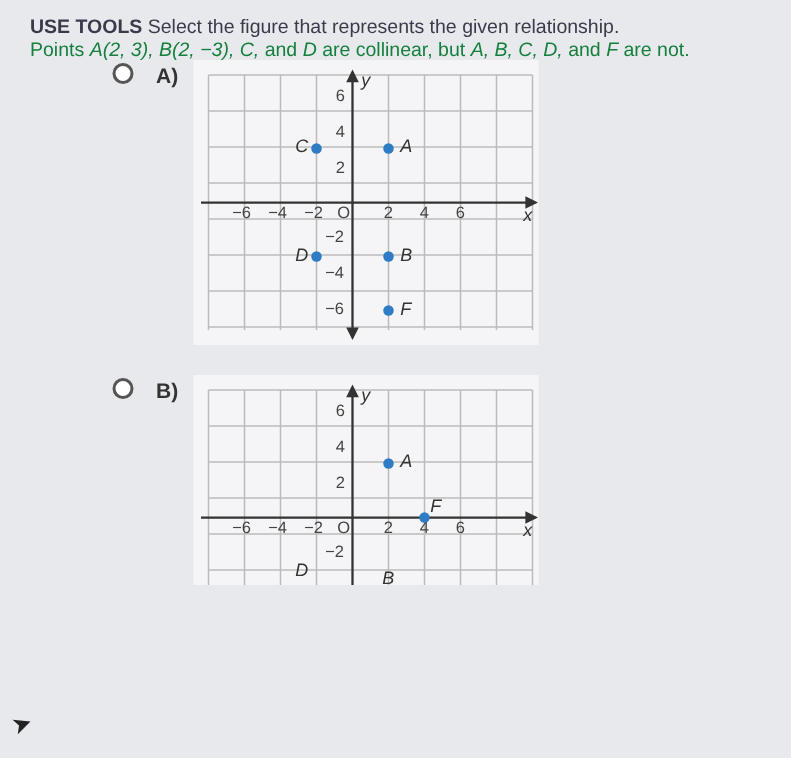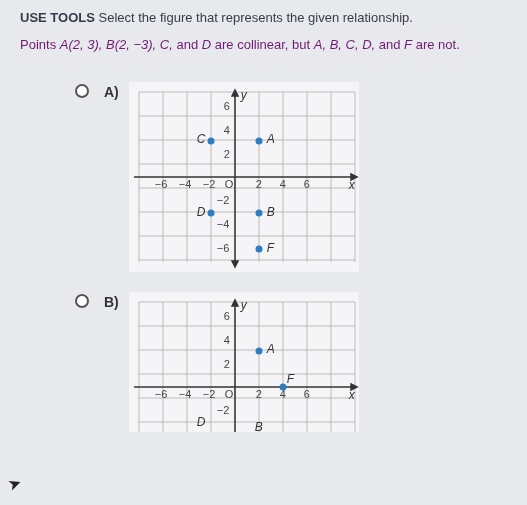--- a/index.html
+++ b/index.html
@@ -8,28 +8,26 @@
       height: 505px;
       background: #e8e9ed;
       font-family: Arial, sans-serif;
       padding: 10px 20px;
       position: relative;
       overflow: hidden;
     }
     .header-line {
       font-size: 13px;
       color: #3a3a4a;
-      margin-bottom: 12px;
     }
     .bold { font-weight: bold; }
     .italic { font-style: italic; }
     .desc-line {
       font-size: 13px;
-      color: #701a75;
-      margin-bottom: 30px;
+      color: #15803d;
     }
     .options { margin-left: 55px; }
     .option {
       display: flex;
       align-items: flex-start;
       margin-bottom: 20px;
     }
     .radio {
       width: 14px; height: 14px;
       border: 2px solid #555;

